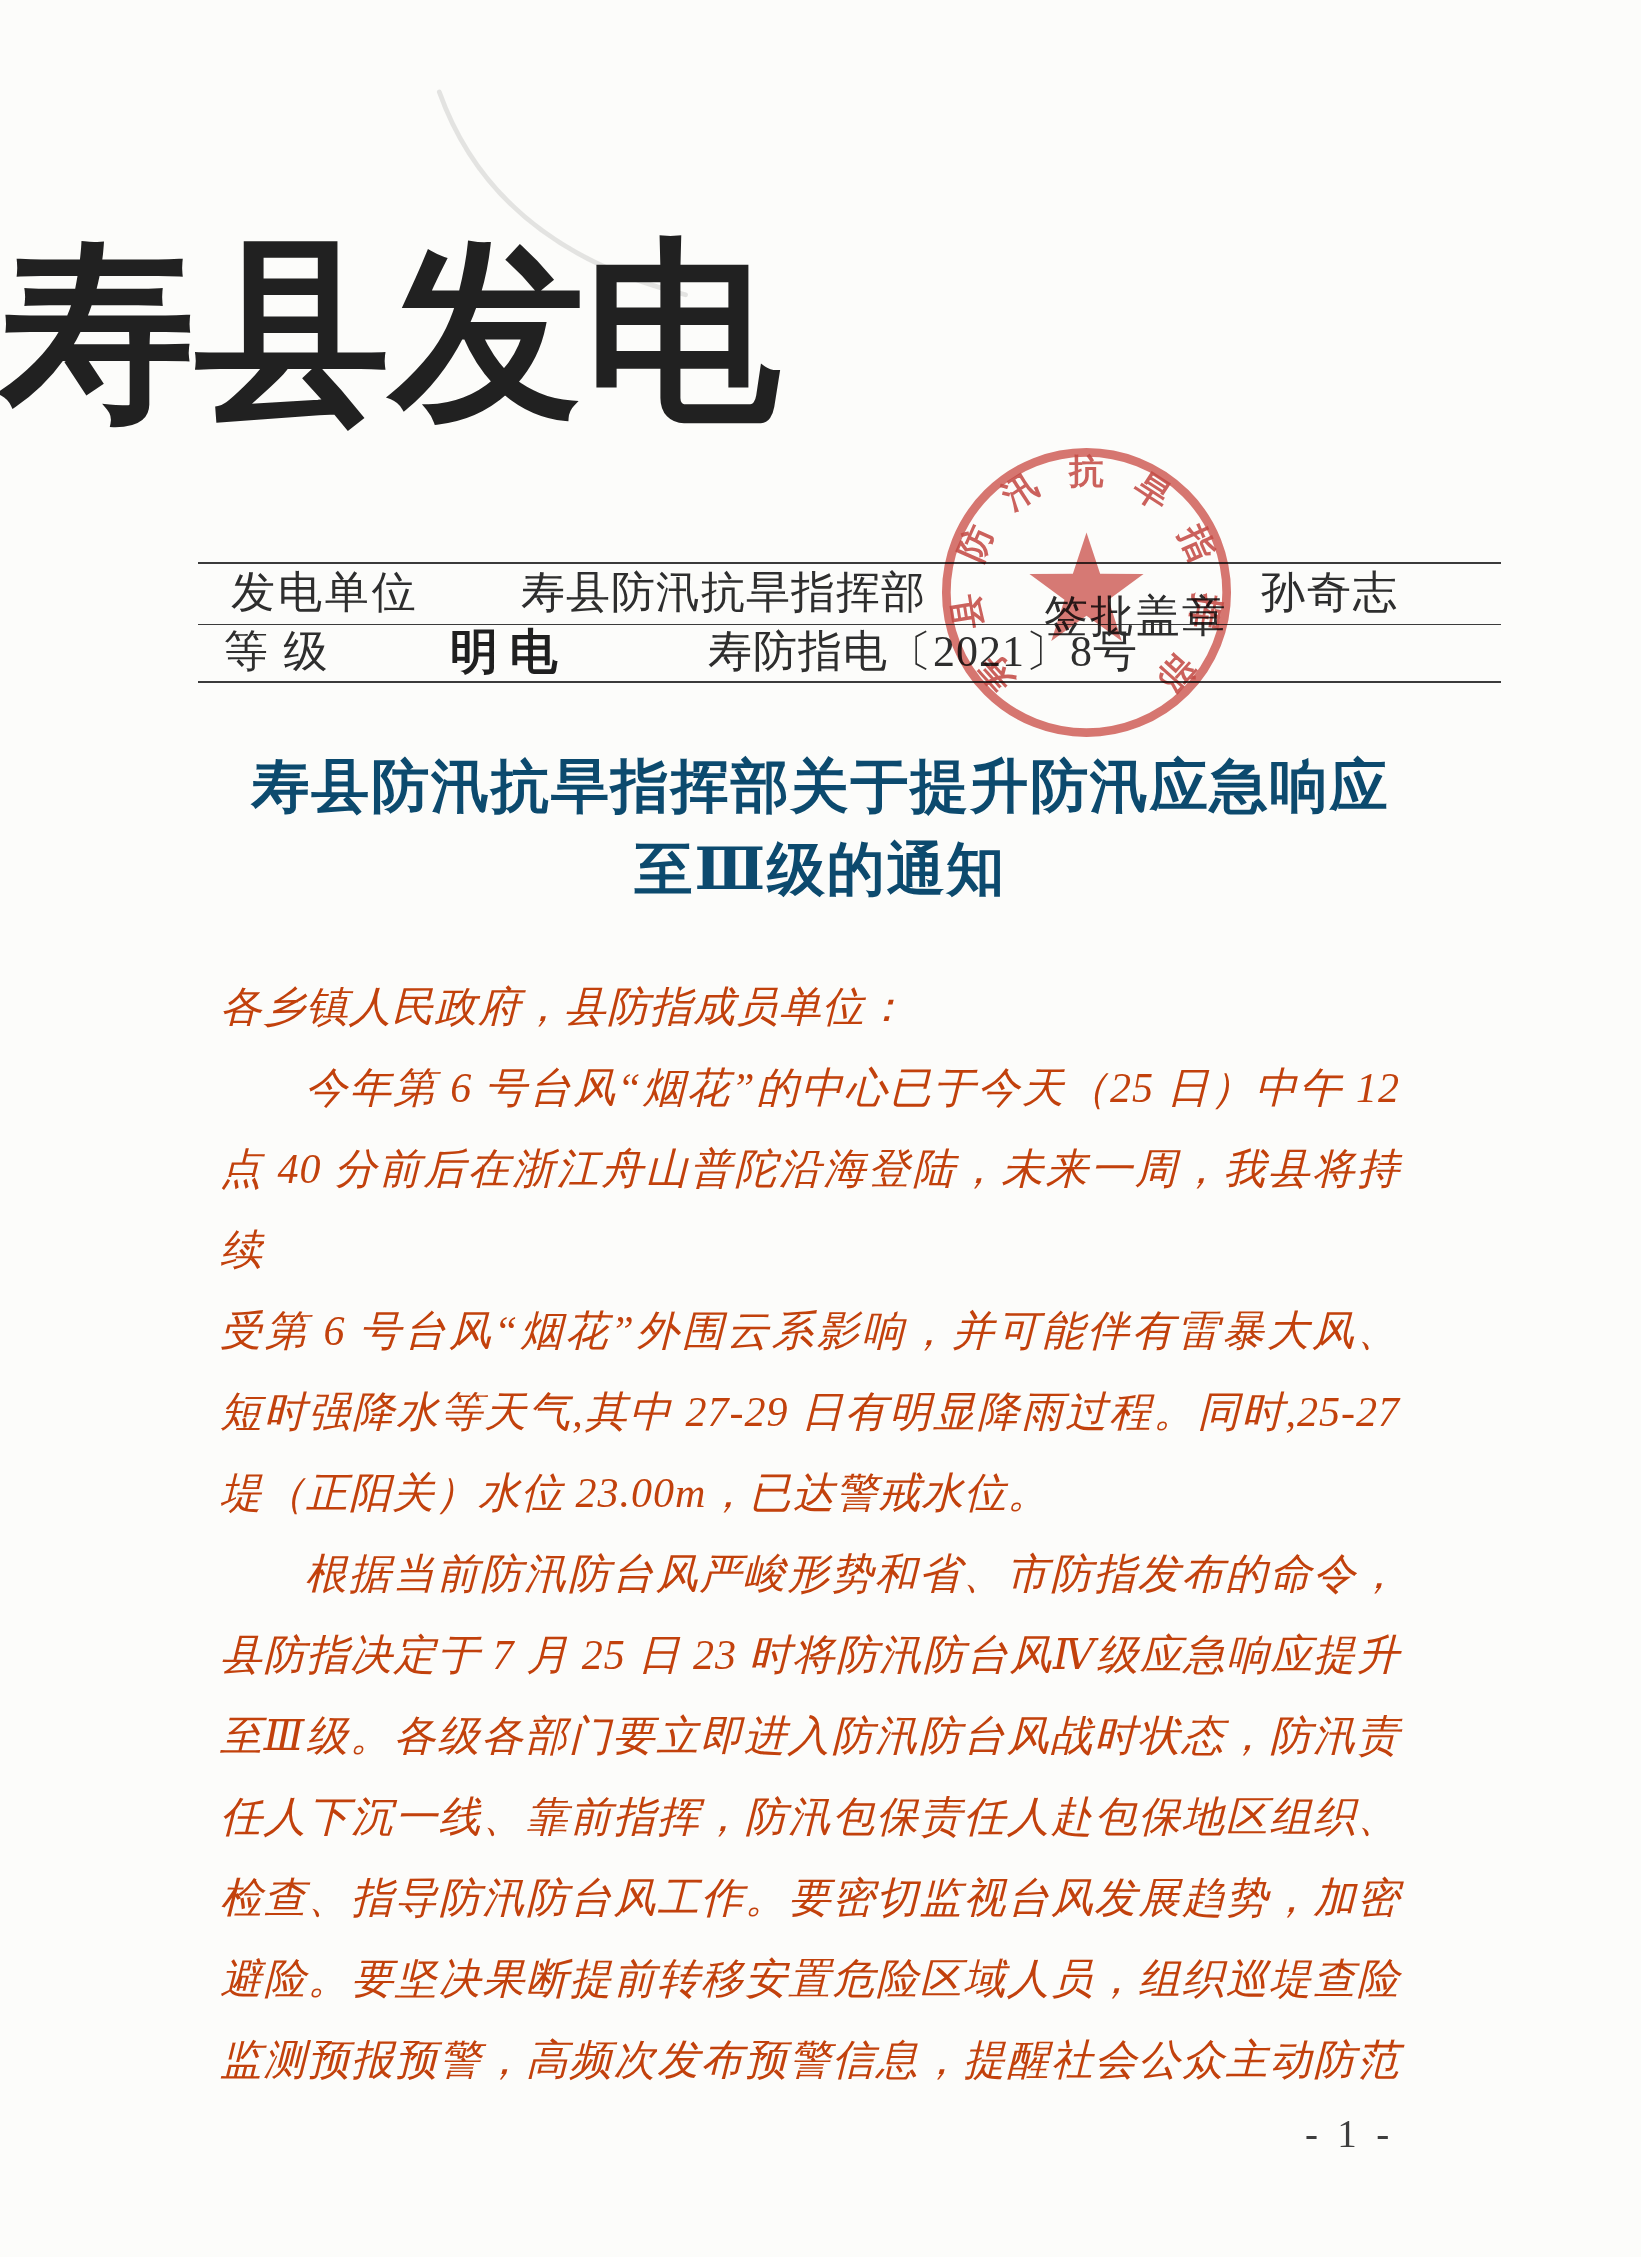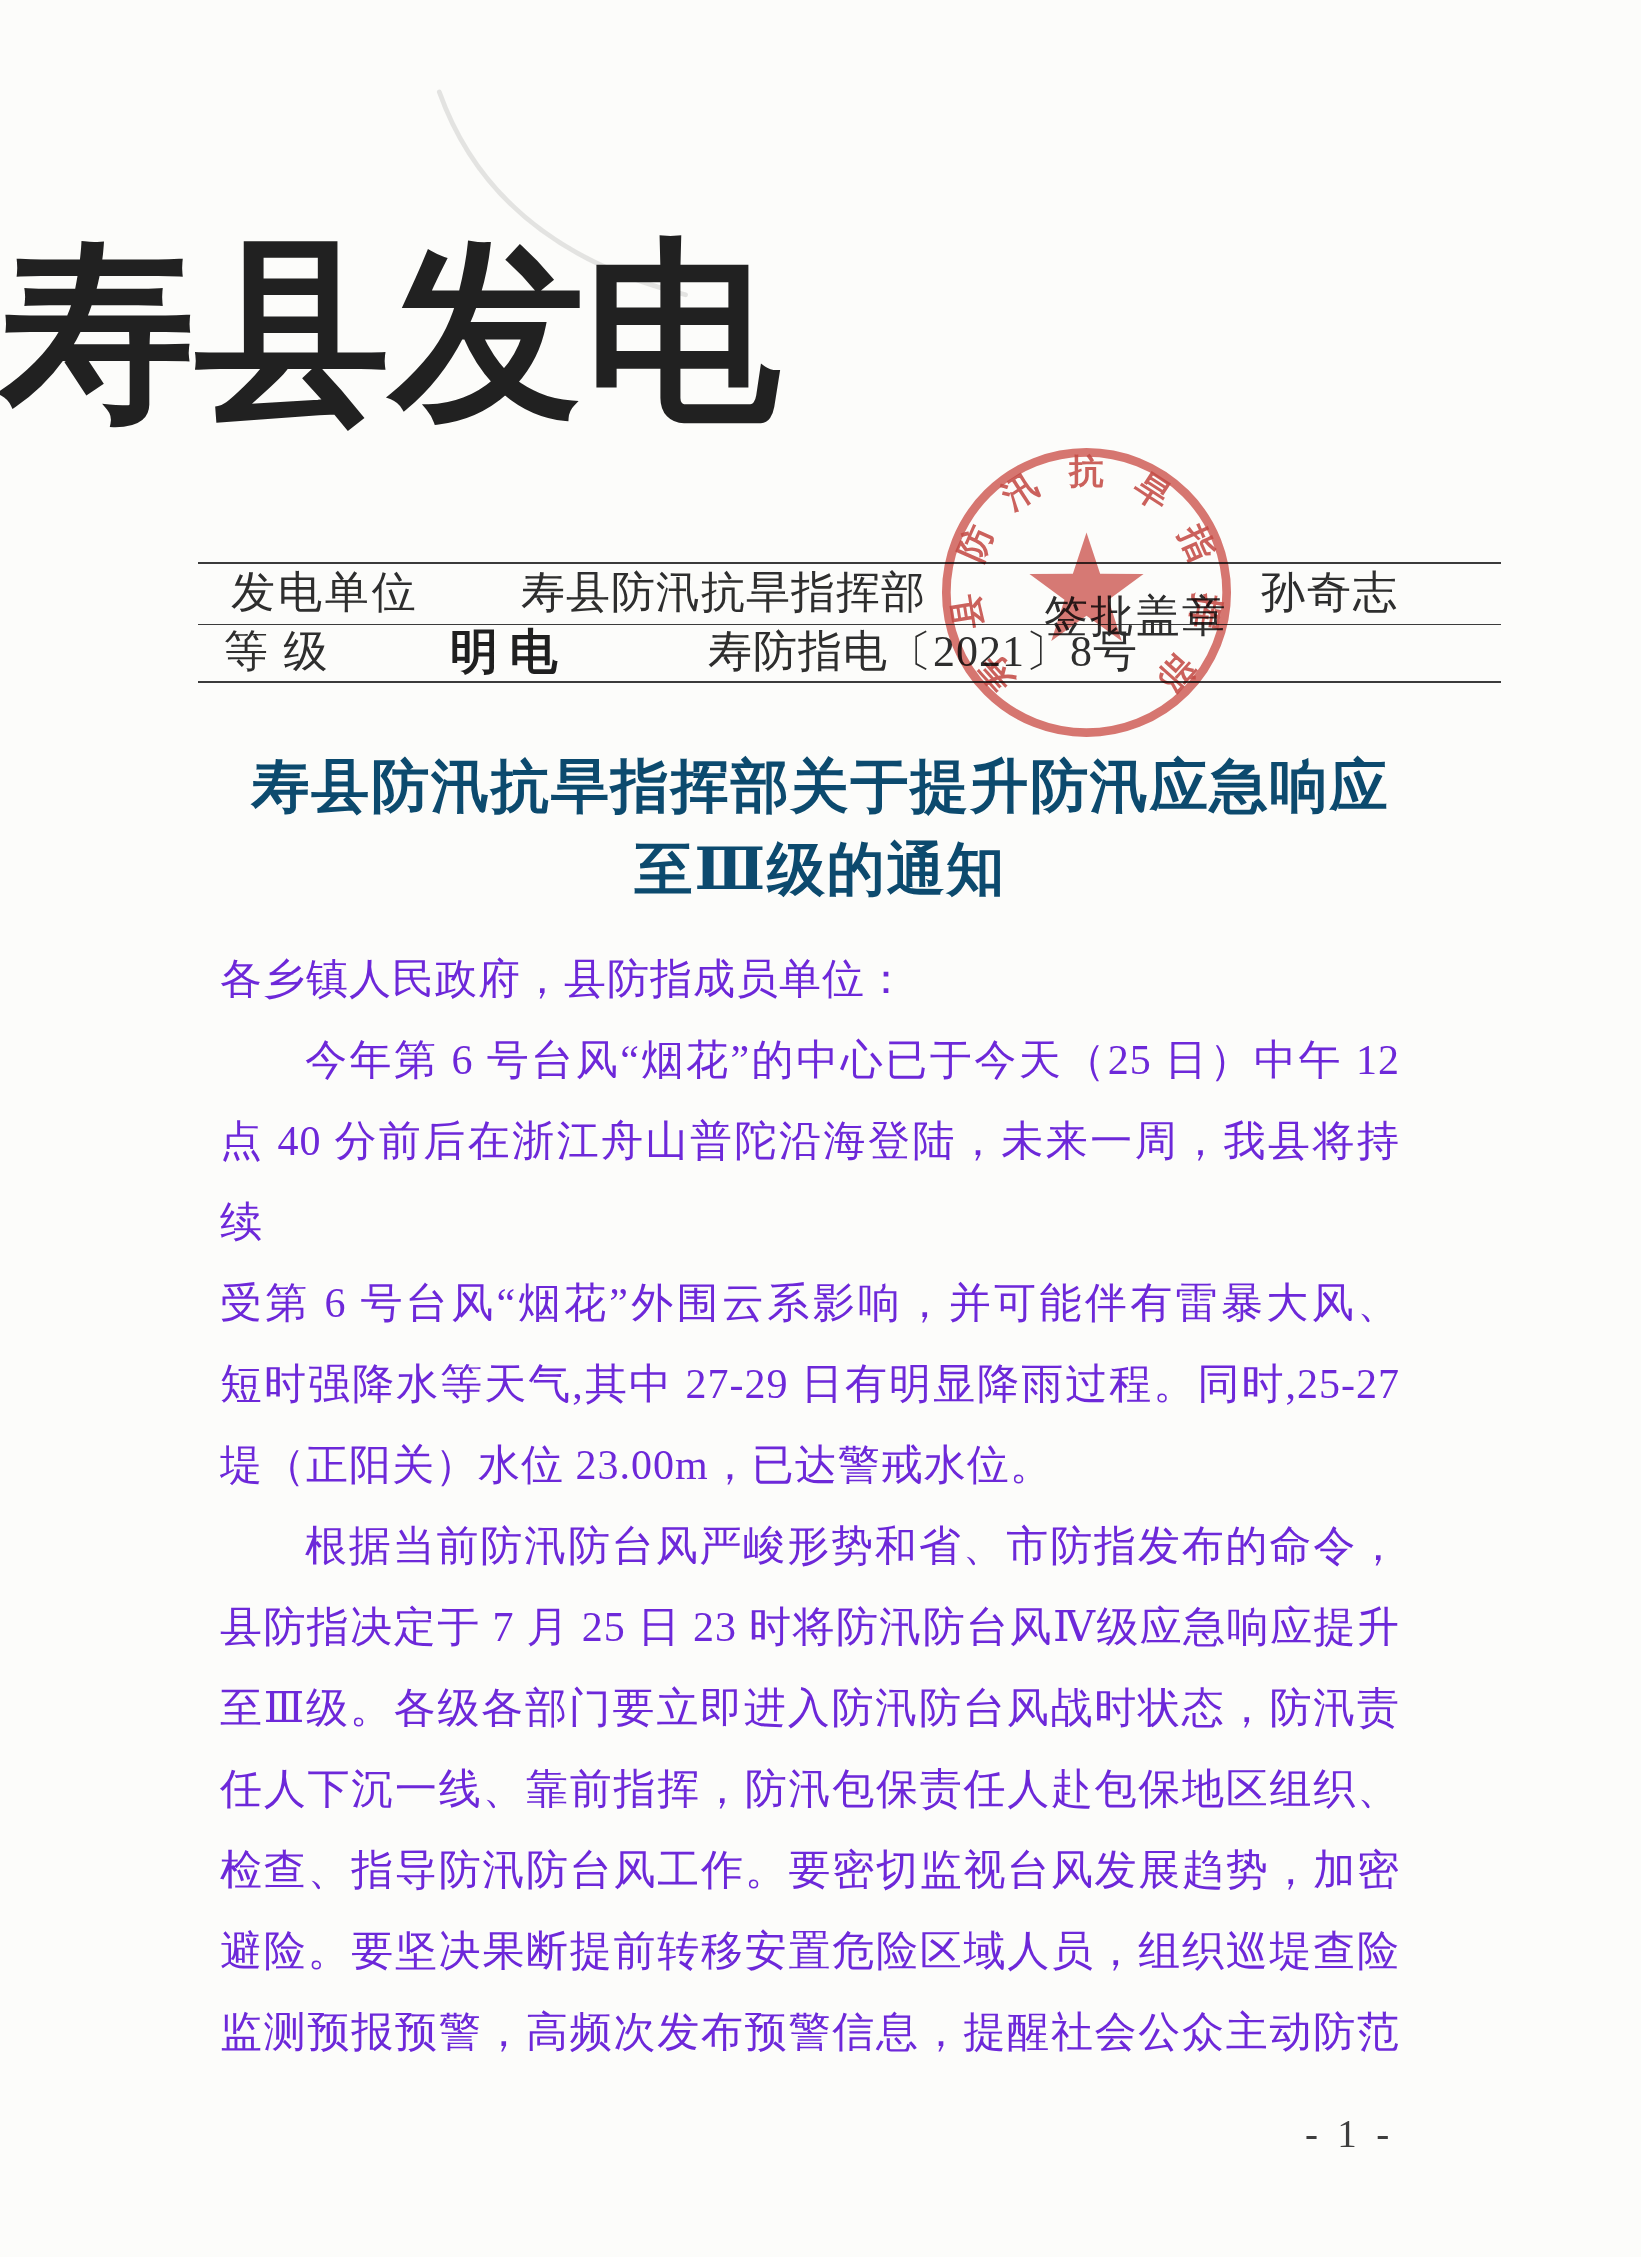--- a/index.html
+++ b/index.html
@@ -31,22 +31,22 @@
     left:252px;font-family:"Liberation Sans","DejaVu Sans",sans-serif;
     font-weight:700;font-size:48px;letter-spacing:11.6px;color:#1f1f1f;
   }
   .cell-doc-number{left:510px;letter-spacing:1px;}
   .seal{position:absolute;left:927px;top:433px;width:319px;height:319px;mix-blend-mode:multiply;opacity:.95;}
   .doc-title{
     position:absolute;top:745px;left:0;width:100%;text-align:center;
     font-size:58px;line-height:83px;font-weight:700;color:#0c4a6e;letter-spacing:1.9px;
   }
   .body-text{
-    position:absolute;left:220px;top:939px;width:1180px;
-    font-size:42px;line-height:81px;color:#6d28d9;letter-spacing:1px;
+    position:absolute;left:220px;top:967px;width:1180px;
+    font-size:42px;line-height:81px;color:#c2410c;letter-spacing:1px;font-style:italic;
   }
   .body-line{white-space:normal;}
   .body-line.indent{text-indent:85px;}
   .body-line.fill{text-align:justify;text-align-last:justify;}
   .page-number{
     position:absolute;left:1305px;top:2111px;
     font-size:39px;color:#3e3e3e;letter-spacing:4.8px;white-space:nowrap;
   }
 </style>
 </head>

